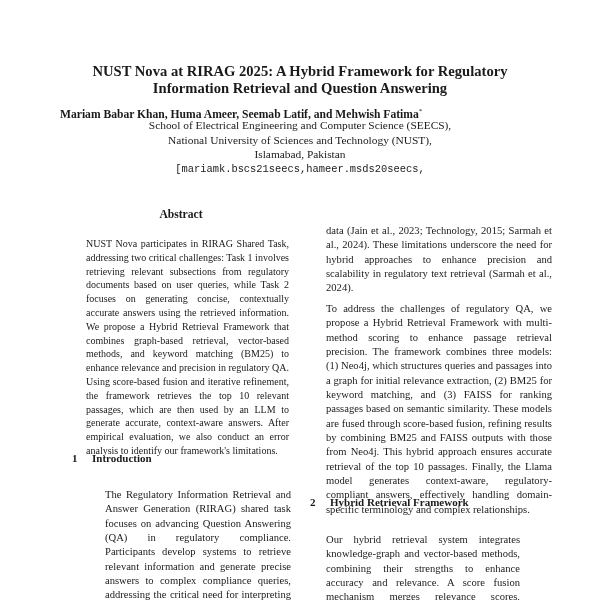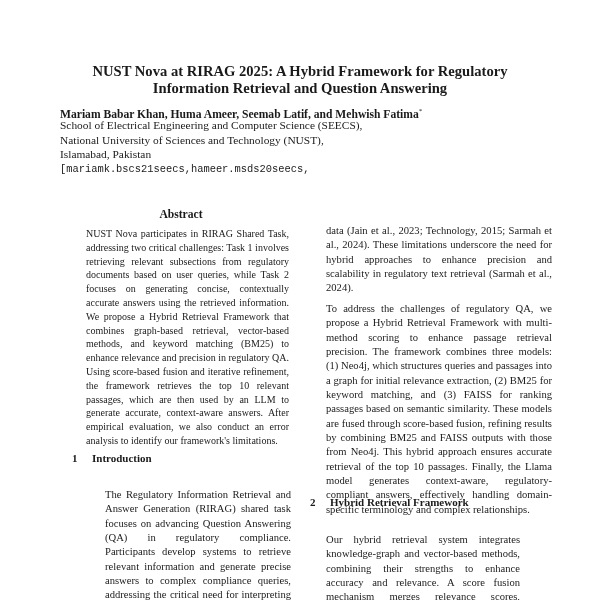--- a/index.html
+++ b/index.html
@@ -12,29 +12,29 @@
     position: absolute; left: 60px; top: 63px; width: 480px;
     text-align: center; font-weight: bold; font-size: 14.6px; line-height: 17px;
   }
   .authors {
     position: absolute; left: 60px; top: 104px; width: 480px;
     text-align: left; font-weight: bold; font-size: 11.6px; line-height: 14px;
   }
   .authors sup { font-size: 7px; font-weight: normal; }
   .affil {
     position: absolute; left: 60px; top: 118px; width: 480px;
-    font-size: 11.4px; line-height: 14.6px;
+    text-align: center; font-size: 11.4px; line-height: 14.6px;
   }
   .affil .mono {
     font-family: "Liberation Mono", "DejaVu Sans Mono", monospace; font-size: 10.4px;
   }
   .col-left { position: absolute; left: 73px; top: 208px; width: 216px; }
   .col-right { position: absolute; left: 310px; top: 208px; width: 226px; }
   .abstract-head {
-    text-align: center; font-weight: bold; font-size: 11.6px; line-height: 14px; margin: 0 0 5px 0;
+    text-align: center; font-weight: bold; font-size: 11.6px; line-height: 14px; margin: 0 0 15px 0;
   }
   .abstract {
     margin: 0 0 0 13px; width: 203px;
     font-size: 10px; line-height: 13.8px; text-align: justify; hyphens: auto;
   }
   .section-head { font-weight: bold; font-size: 11px; line-height: 14px; }
   .section-head .num { display: inline-block; width: 20px; }
   .para {
     font-size: 10.6px; line-height: 14.35px; text-align: justify; margin: 16px; hyphens: auto;
   }

